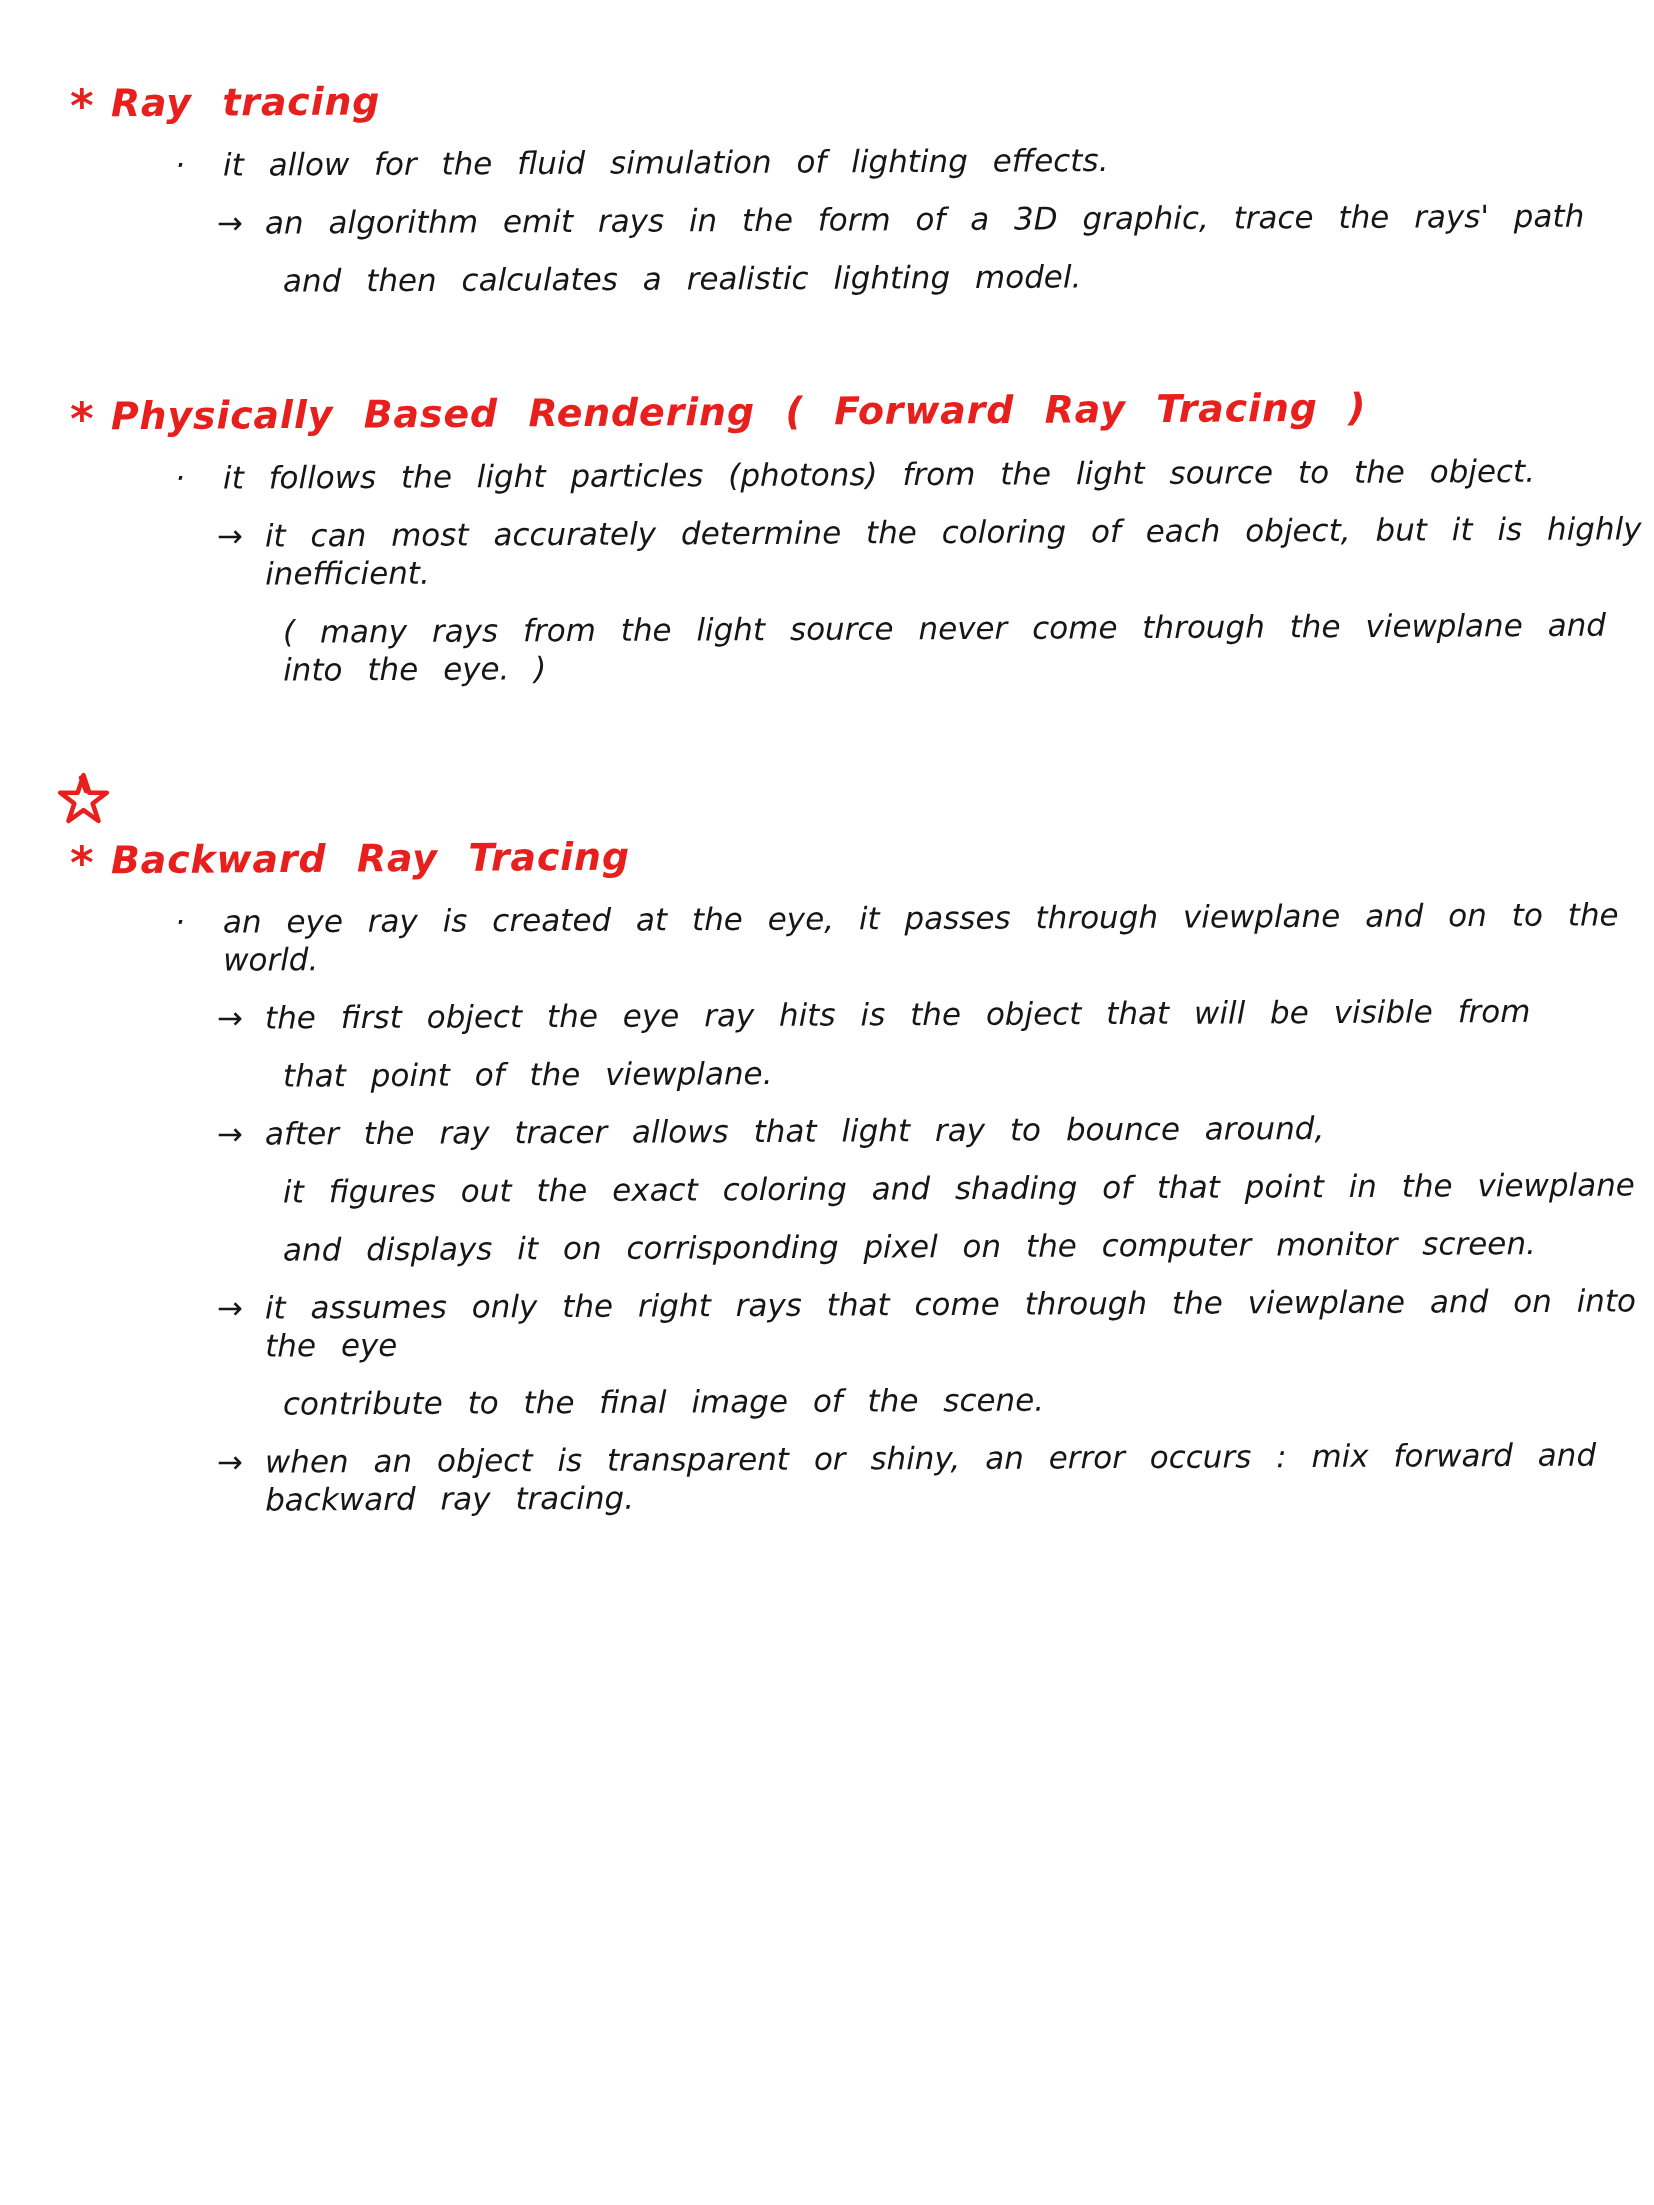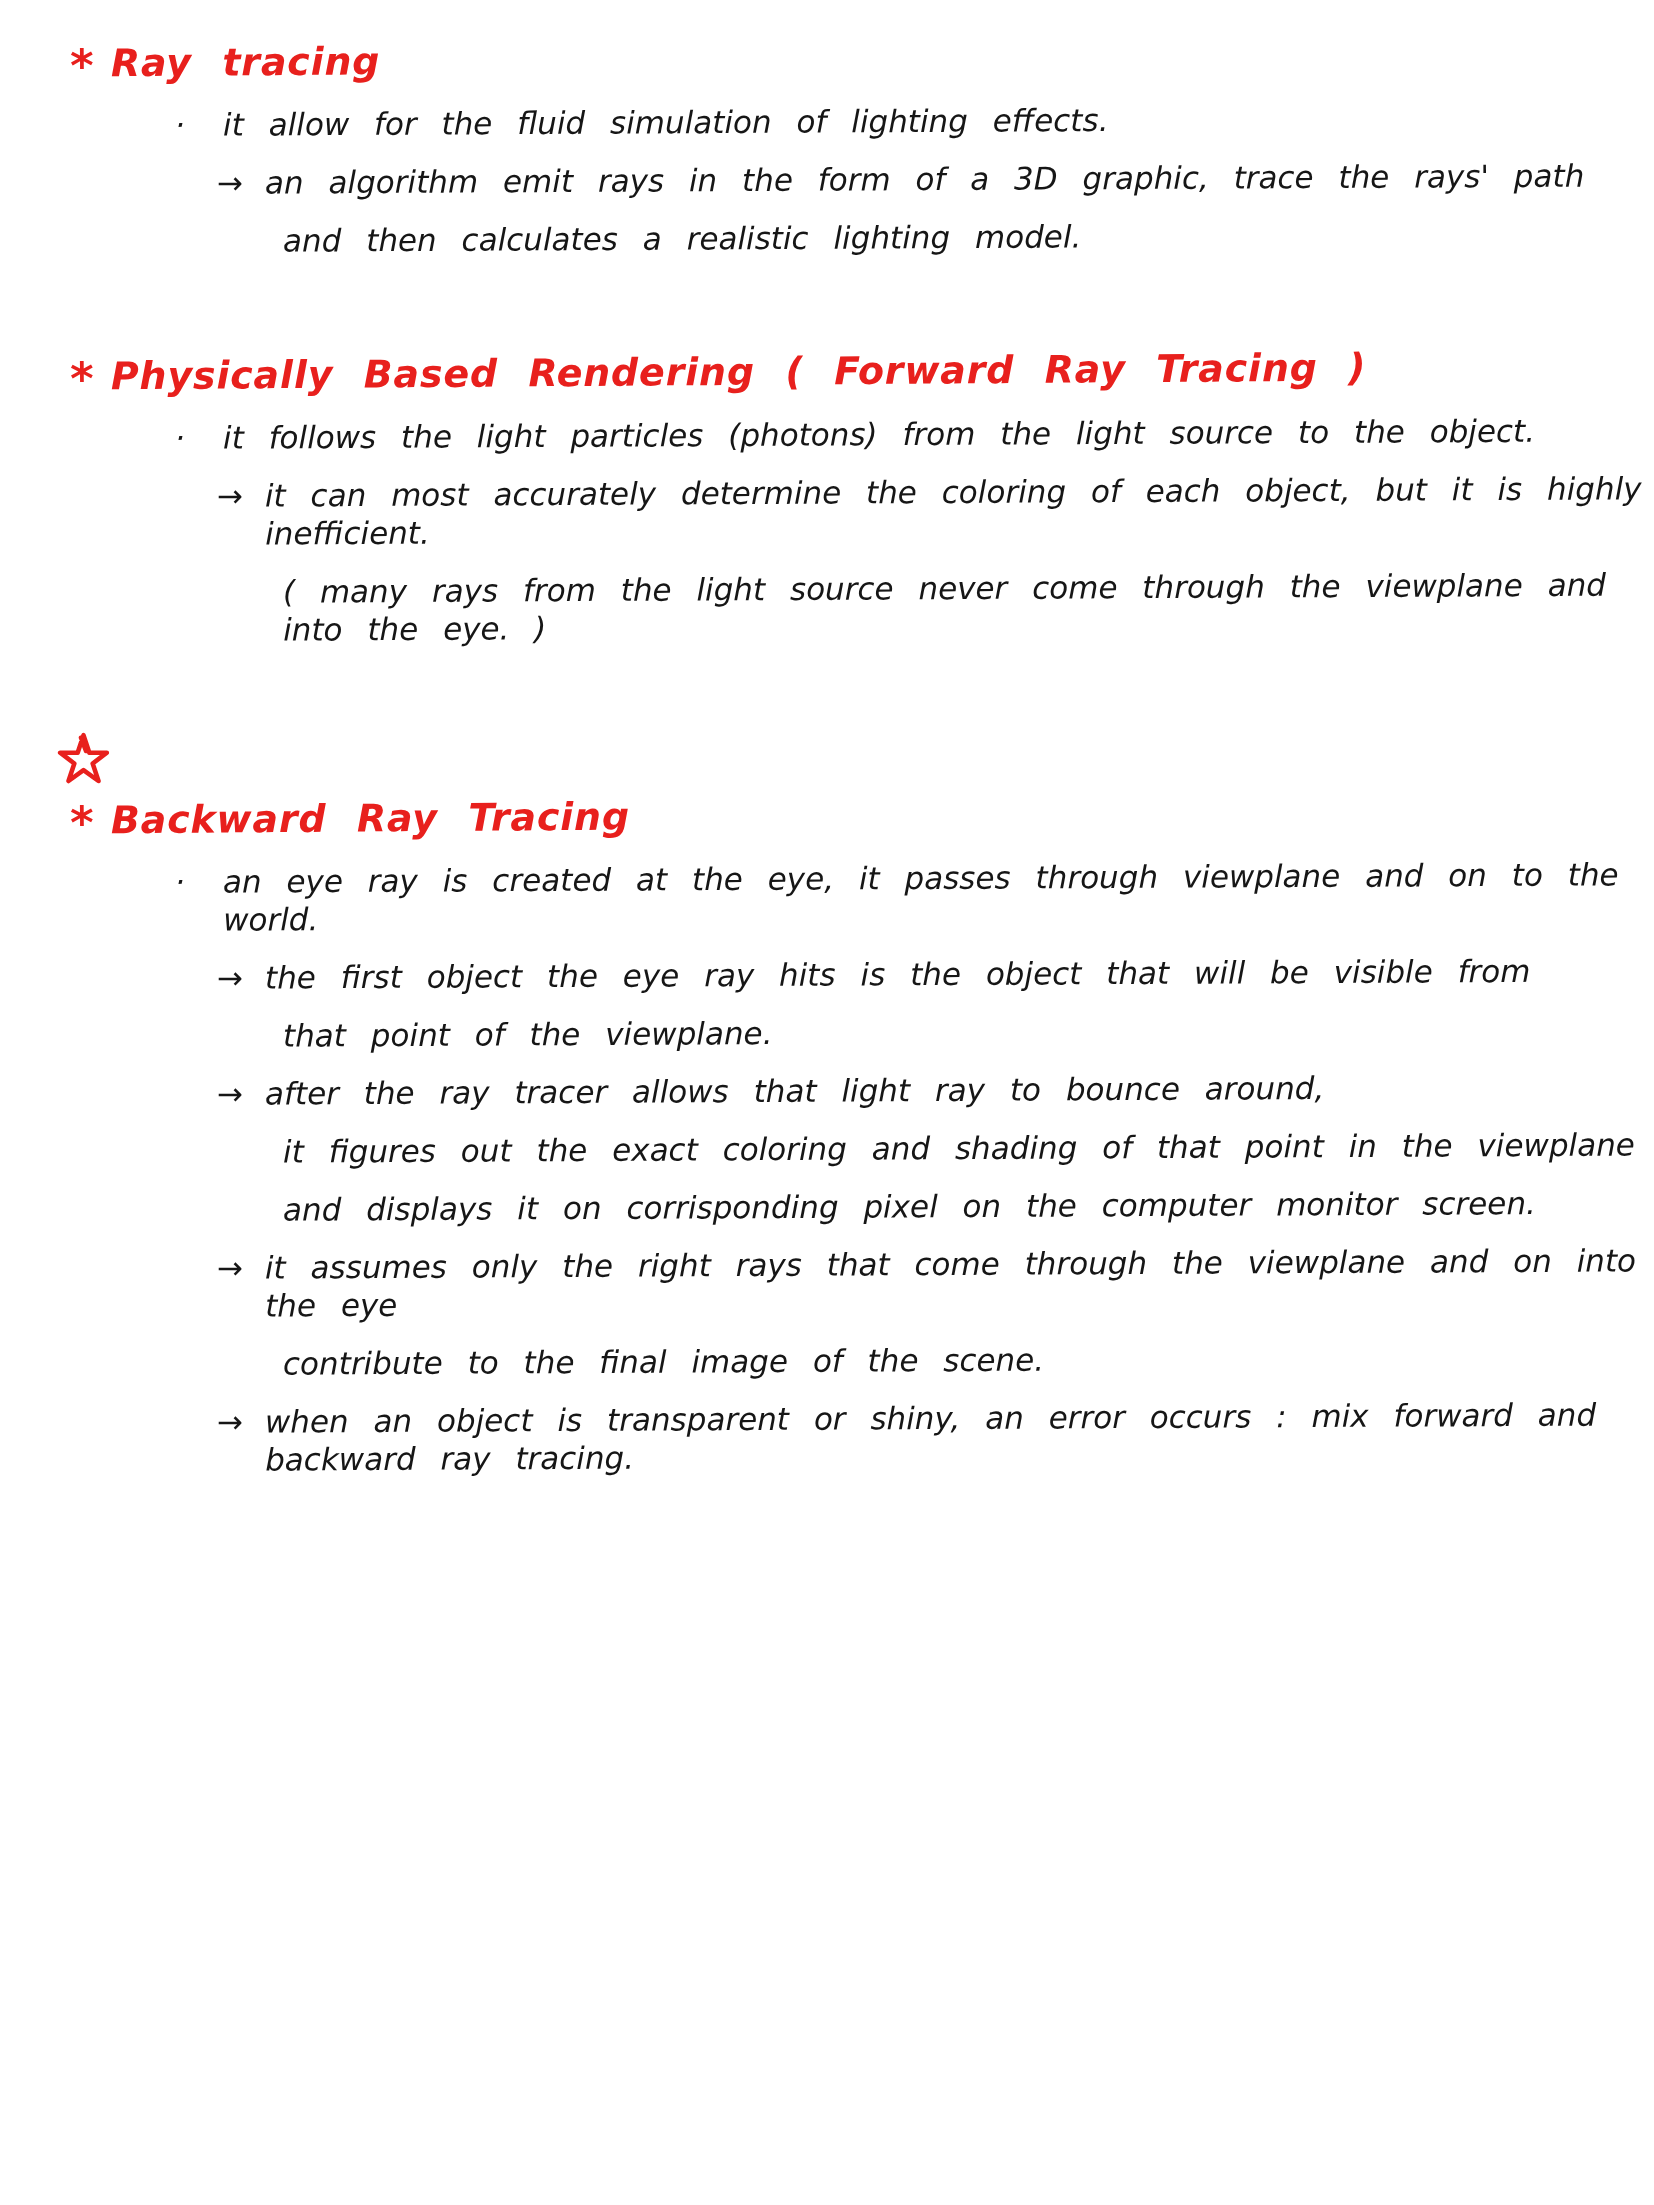--- a/index.html
+++ b/index.html
@@ -11,21 +11,21 @@
   .page{
     position:relative;
     width:1654px;
     height:2205px;
     background:var(--bg);
     overflow:hidden;
     font-family:"DejaVu Sans", sans-serif;
     font-style:italic;
     color:var(--ink);
   }
-  .content{padding-top:29px;}
+  .content{padding-top:69px;}
   .section{margin-bottom:86px;}
   .heading{
     color:var(--accent);
     font-size:38px;
     font-weight:bold;
     margin:0 0 20px 70px;
     letter-spacing:0.8px;
     word-spacing:16.5px;
     transform:rotate(-0.4deg);
   }

